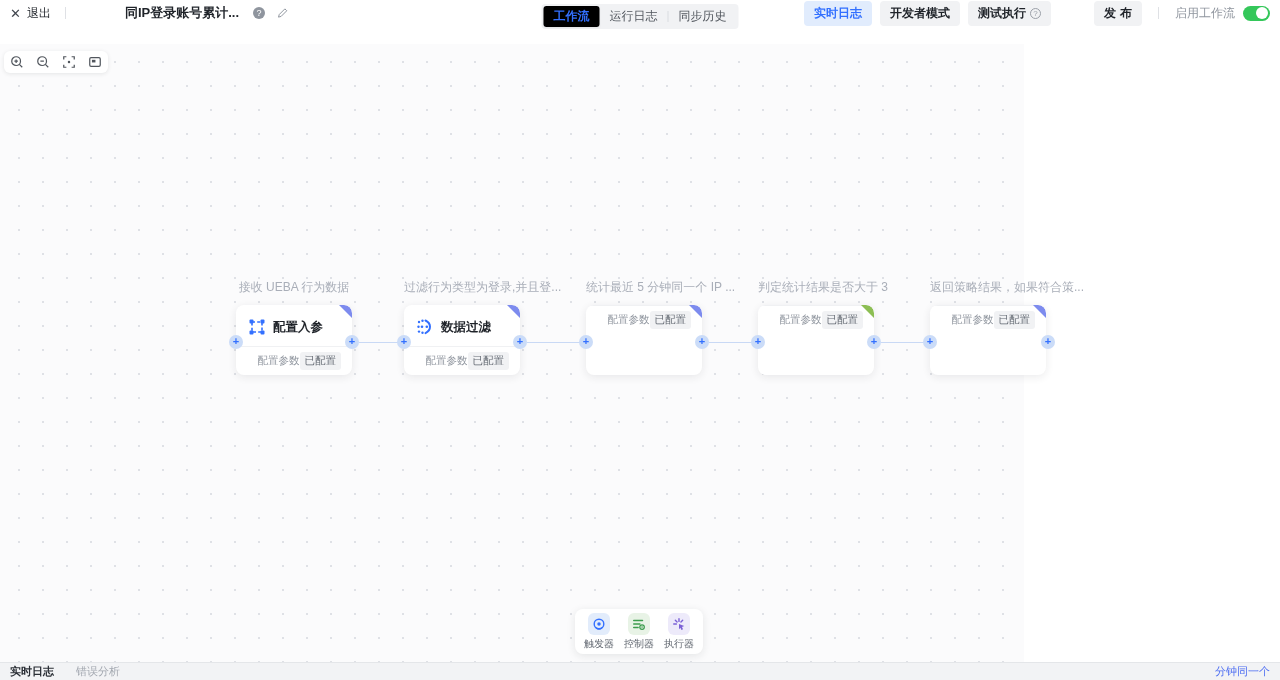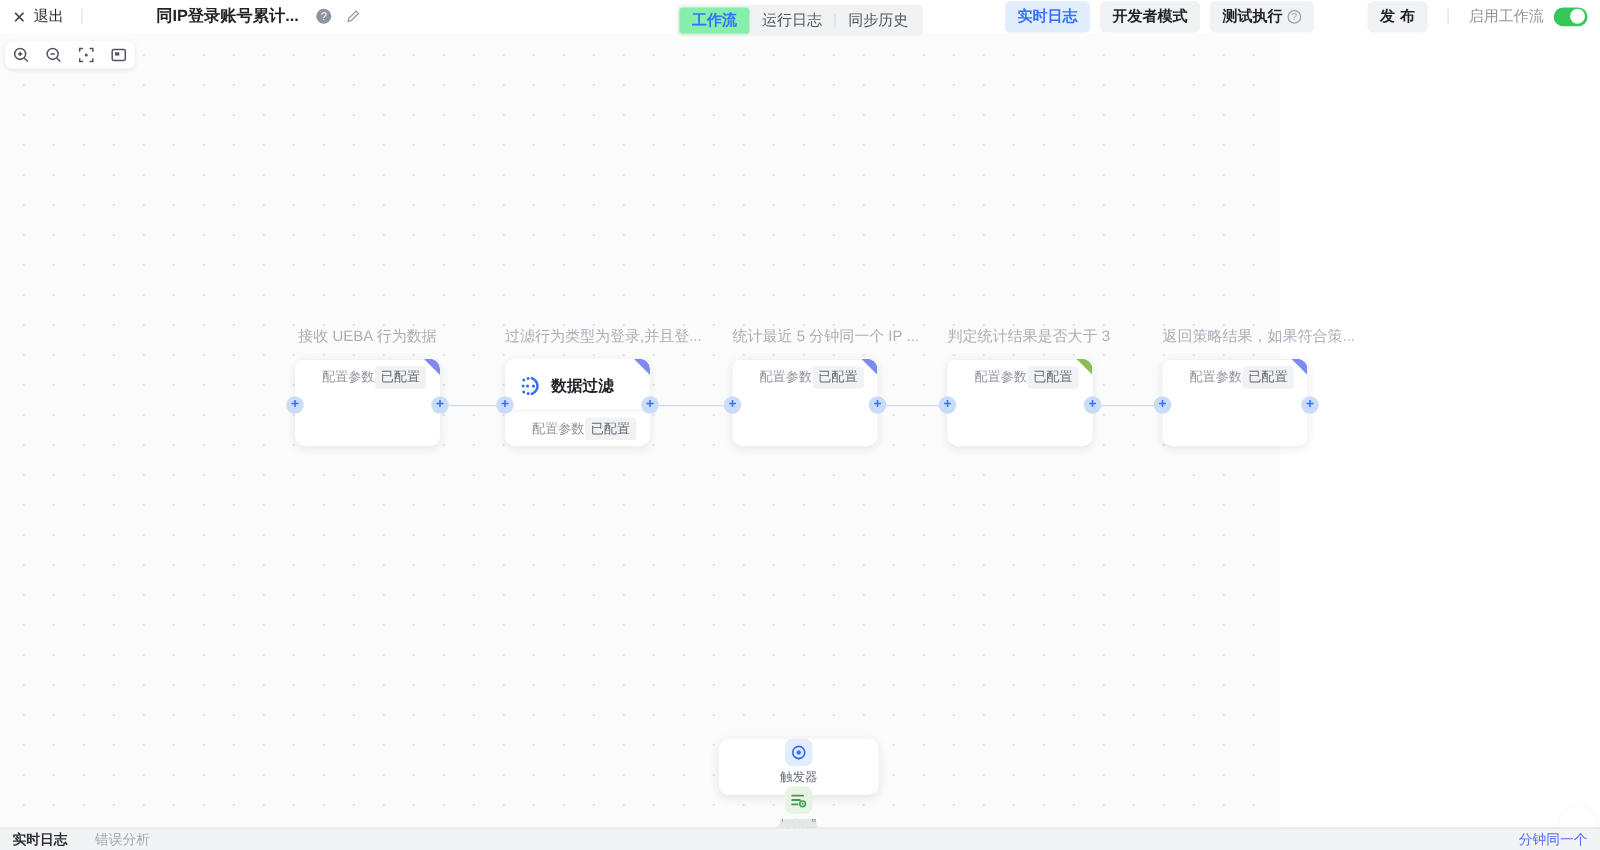--- a/index.html
+++ b/index.html
@@ -10,56 +10,56 @@
   .tb-left { display:flex; align-items:center; gap:6px; }
   .close-x { font-size:13px; color:#41464e; line-height:1; cursor:pointer; }
   .exit-label { font-size:12px; color:#1f2329; }
   .v-div { width:1px; height:12px; background:#dfe1e5; margin:0 8px; }
   .wf-title { font-size:13px; font-weight:bold; color:#1f2329;padding-left:45px; }
   .info-badge { width:12px; height:12px; border-radius:50%; background:#8f959e; color:#fff; font-size:9px; line-height:12px; text-align:center; margin-left:8px; }
   .pencil { margin-left:6px; color:#8f959e; font-size:11px; }
 
   .tabs-wrap { position:absolute; left:50%; top:4px; transform:translateX(-50%); background:#f1f2f4; border-radius:4px; padding:2px; display:flex; align-items:center; }
   .tab { font-size:12px; color:#51565d; padding:2px 10px; border-radius:3px; white-space:nowrap; cursor:pointer; }
-  .tab.active { background:#86efac; color:#3370ff; font-weight:bold; box-shadow:0 1px 2px rgba(0,0,0,.06);font-family:Liberation Serif, serif; }
+  .tab.active { background:#000000; color:#3370ff; font-weight:bold; box-shadow:0 1px 2px rgba(0,0,0,.06);font-family:Liberation Serif, serif; }
   .tab-div { width:1px; height:11px; background:#d9dbdf; }
 
   .tb-right { margin-left:auto; display:flex; align-items:center; gap:8px; }
   .btn { font-size:12px; font-weight:bold; border:none; border-radius:4px; padding:4px 10px; cursor:pointer; white-space:nowrap; display:flex; align-items:center; gap:4px; }
   .btn-blue-ghost { background:#e1ecfd; color:#3370ff; }
   .btn-gray { background:#f1f2f4; color:#1f2329; }
   .btn-publish { letter-spacing:4px; padding-right:6px;margin-left:35px; }
   .mini-info { width:11px; height:11px; border-radius:50%; border:1px solid #9ba0a8; color:#9ba0a8; font-size:8px; line-height:10px; text-align:center; font-weight:normal; }
   .enable-label { font-size:12px; color:#8f959e; }
   .toggle { width:27px; height:15px; border-radius:8px; background:#34c75a; position:relative; cursor:pointer; }
   .toggle .knob { position:absolute; top:1.5px; right:2px; width:12px; height:12px; border-radius:50%; background:#fff; }
 
   
-  .canvas { position:absolute; top:26px; left:0; width:1024px; height:636px; background-color:#fbfbfc;
+  .canvas { position:absolute; top:44px; left:0; width:1024px; height:636px; background-color:#fbfbfc;
             background-image:radial-gradient(#dfe1e6 1px, transparent 1.1px); background-size:24px 24px; background-position:7px 6px; }
 
   .zoom-toolbar { position:absolute; left:4px; top:7px; background:#fff; border-radius:6px; box-shadow:0 1px 4px rgba(31,35,41,.1); display:flex; align-items:center; padding:4px 6px; gap:12px; }
   .zt-icon { width:14px; height:14px; color:#51565d; cursor:pointer; display:block; }
 
   
   .node { position:absolute; width:116px; height:70px; background:#fff; border-radius:8px; box-shadow:0 2px 8px rgba(31,35,41,.09); top:261px; overflow:hidden; cursor:pointer; }
   .node-corner { position:absolute; top:0; right:0; width:0; height:0; border-top:13px solid #7d8bee; border-left:13px solid transparent; border-top-right-radius:8px; }
   .node-head { display:flex; align-items:center; gap:7px; padding:13px 12px 10px 12px; }
   .node-title { font-size:12.5px; font-weight:bold; color:#1f2329; white-space:nowrap; }
   .node-icon { width:18px; height:18px; flex:none; }
   .node-foot { border-top:1px solid #f0f1f3; display:flex; align-items:center; justify-content:flex-end; padding:0 11px; height:28px; }
   .param-label { font-size:10.5px; color:#8f959e; }
   .status-badge { font-size:10.5px; color:#646a73; background:#f1f2f4; border-radius:3px; padding:2px 5px; }
   .node-desc { position:absolute; top:235px; width:116px; text-align:center; font-size:12px; color:#a9aeb8; white-space:nowrap; }
 
   .plus-dot { position:absolute; top:291px; width:14px; height:14px; border-radius:50%; background:#cbdcf8; color:#3370ff; font-size:11px; line-height:13px; text-align:center; font-weight:bold; cursor:pointer; z-index:5; }
   .edge-line { position:absolute; top:297.5px; height:1.5px; background:#c9d9f5; }
 
   
-  .dock { position:absolute; left:575px; top:565px; width:128px; height:45px; background:#fff; border-radius:8px; box-shadow:0 2px 8px rgba(31,35,41,.1); display:flex; justify-content:space-around; align-items:center; padding:0 4px;flex-direction:column; }
+  .dock { position:absolute; left:575px; top:565px; width:128px; height:45px; background:#fff; border-radius:8px; box-shadow:0 2px 8px rgba(31,35,41,.1); display:flex; justify-content:space-around; align-items:center; padding:0 4px; }
   .dock-item { display:flex; flex-direction:column; align-items:center; gap:2px; cursor:pointer; }
   .dock-ico { width:22px; height:22px; border-radius:6px; display:flex; align-items:center; justify-content:center; }
   .dock-ico.blue { background:#e2ecfb; } .dock-ico.green { background:#e8f3e6; } .dock-ico.purple { background:#edeafa; }
   .dock-label { font-size:10px; color:#646a73; white-space:nowrap; }
 
   .drawer-handle { position:absolute; left:614px; bottom:0px; width:48px; height:7px; background:#e4e6ea; clip-path:polygon(14% 100%,30% 0,70% 0,86% 100%,100% 100%,0 100%); cursor:pointer; }
   .float-circle { position:absolute; left:1247px; top:619px; width:31px; height:31px; border-radius:50%; background:#fff; box-shadow:0 1px 4px rgba(31,35,41,.08); z-index:1; }
 
   
   .footer { position:absolute; bottom:0; left:0; width:1280px; height:18px; background:#f2f3f5; border-top:1px solid #e4e6e9; display:flex; align-items:center; padding:0 10px; z-index:20; }
@@ -144,20 +144,30 @@
   <div class="plus-dot" style="left:513px">+</div>
   <div class="plus-dot" style="left:579px">+</div>
   <div class="plus-dot" style="left:695px">+</div>
   <div class="plus-dot" style="left:751px">+</div>
   <div class="plus-dot" style="left:867px">+</div>
   <div class="plus-dot" style="left:923px">+</div>
   <div class="plus-dot" style="left:1041px">+</div>
 
   <div class="node" style="left:236px">
     <div class="node-corner" style="border-top-color: rgb(125, 139, 238);"></div>
+    <div class="node-head">
+      <svg class="node-icon" viewBox="0 0 18 18">
+        <rect x="4" y="4" width="10" height="10" fill="none" stroke="#3370ff" stroke-width="1.6" stroke-dasharray="3 2.2"></rect>
+        <rect x="1.5" y="1.5" width="4" height="4" rx="1" fill="#3370ff"></rect>
+          <rect x="12.5" y="1.5" width="4" height="4" rx="1" fill="#3370ff"></rect>
+        <rect x="1.5" y="12.5" width="4" height="4" rx="1" fill="#3370ff"></rect>
+          <rect x="12.5" y="12.5" width="4" height="4" rx="1" fill="#3370ff"></rect>
+      </svg>
+      <span class="node-title">配置入参</span>
+    </div>
     <div class="node-foot">
       <span class="param-label">配置参数</span>
       <span class="status-badge">已配置</span>
     </div>
   </div>
 
   <div class="node" style="left:404px">
     <div class="node-corner" style="border-top-color: rgb(125, 139, 238);"></div>
     <div class="node-head">
       <svg class="node-icon" viewBox="0 0 18 18">

